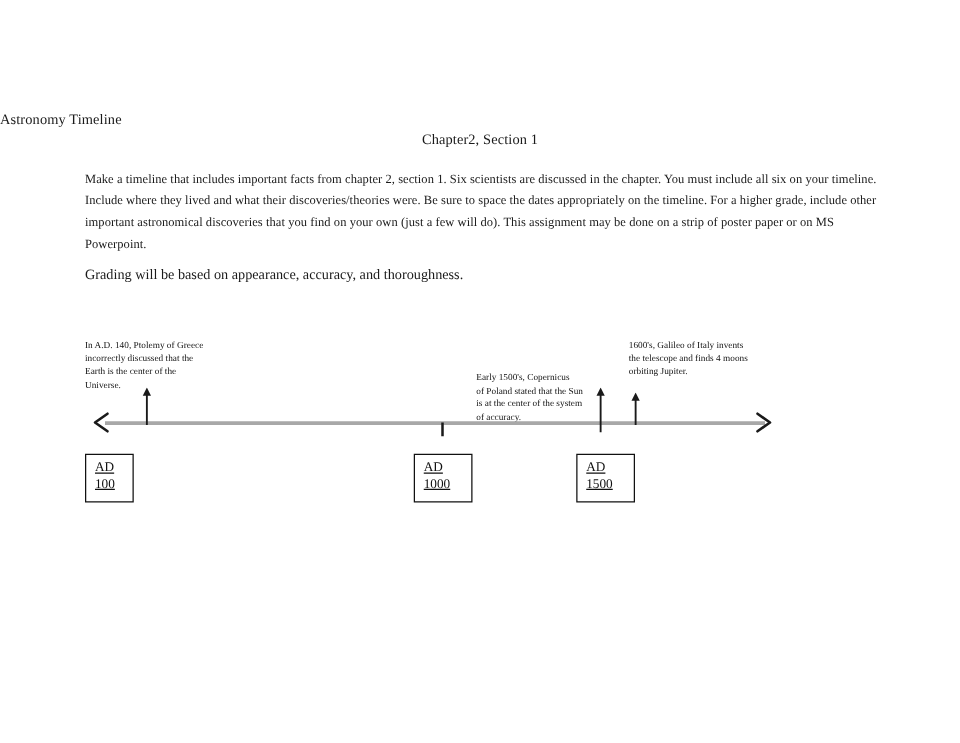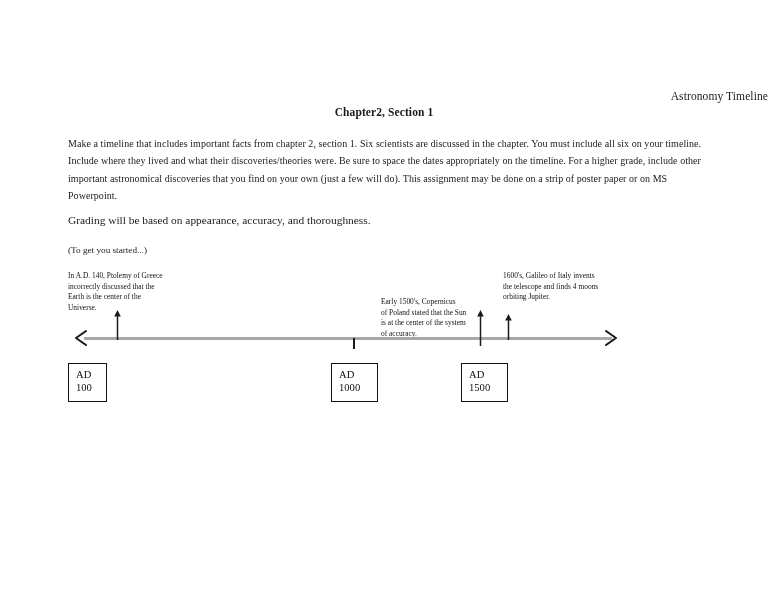--- a/index.html
+++ b/index.html
@@ -21,35 +21,34 @@
     inset: 0;
     background: #ffffff;
   }
 
   
   .doc-title {
     position: absolute;
     left: 0;
     top: 88px;
     width: 768px;
-    text-align: right;
+    text-align: left;
     font-size: 11.5px;
     line-height: 16px;
     letter-spacing: 0.1px;
   }
   .doc-subtitle {
     position: absolute;
     left: 0;
     top: 104px;
     width: 768px;
     text-align: center;
     font-size: 11.5px;
     line-height: 16px;
     letter-spacing: 0.1px;
-    font-weight: bold;
   }
 
   
   .body-para {
     position: absolute;
     left: 68px;
     top: 135px;
     width: 636px;
     font-size: 10px;
     line-height: 17.4px;
@@ -139,38 +138,38 @@
   
   .date-box {
     position: absolute;
     border: 1.3px solid #111111;
     background: #ffffff;
     box-sizing: border-box;
     padding: 4px 0 0 7px;
     font-size: 10.6px;
     line-height: 13.2px;
     color: #111111;
+    text-decoration: underline;
   }
   .box-100  { left: 68px;  top: 363px; width: 39px; height: 39px; }
   .box-1000 { left: 331px; top: 363px; width: 47px; height: 39px; }
   .box-1500 { left: 461px; top: 363px; width: 47px; height: 39px; }
 </style>
 </head>
 <body>
 
 <div class="page">
 
   <div class="doc-title">Astronomy Timeline</div>
   <div class="doc-subtitle">Chapter2, Section 1</div>
 
   <div class="body-para">Make a timeline that includes important facts from chapter 2, section 1.  Six scientists are discussed in the chapter.  You must include all six on your timeline.  Include where they lived and what their discoveries/theories were.  Be sure to space the dates appropriately on the timeline.  For a higher grade, include other important astronomical discoveries that you find on your own (just a few will do).  This assignment may be done on a strip of poster paper or on MS Powerpoint.</div>
 
   <div class="grading-para">Grading will be based on appearance, accuracy, and thoroughness.</div>
 
-  <div class="started-note">(To get you started...)</div>
 
   <div class="timeline-figure">
 
     <div class="annotation ann-ptolemy">
       <div>In A.D. 140, Ptolemy of Greece</div>
       <div>incorrectly discussed that the</div>
       <div>Earth is the center of the</div>
       <div>Universe.</div>
     </div>
 

